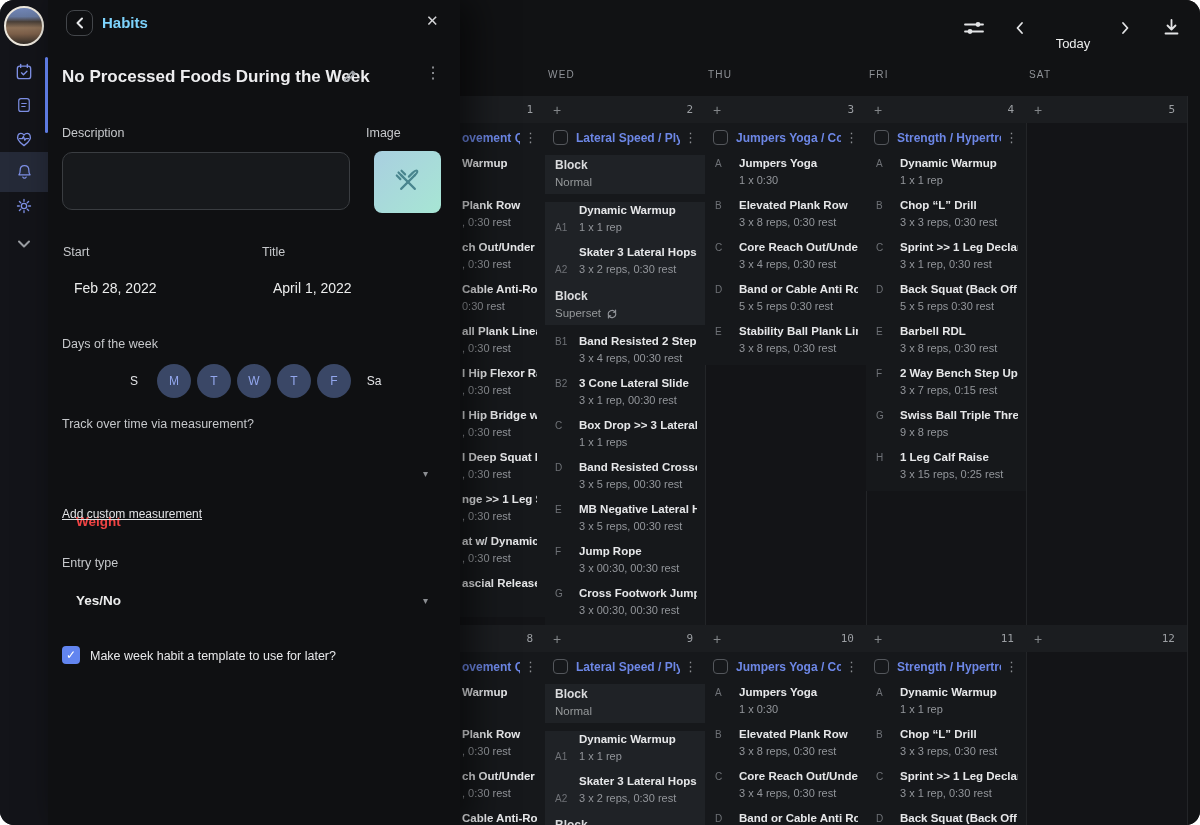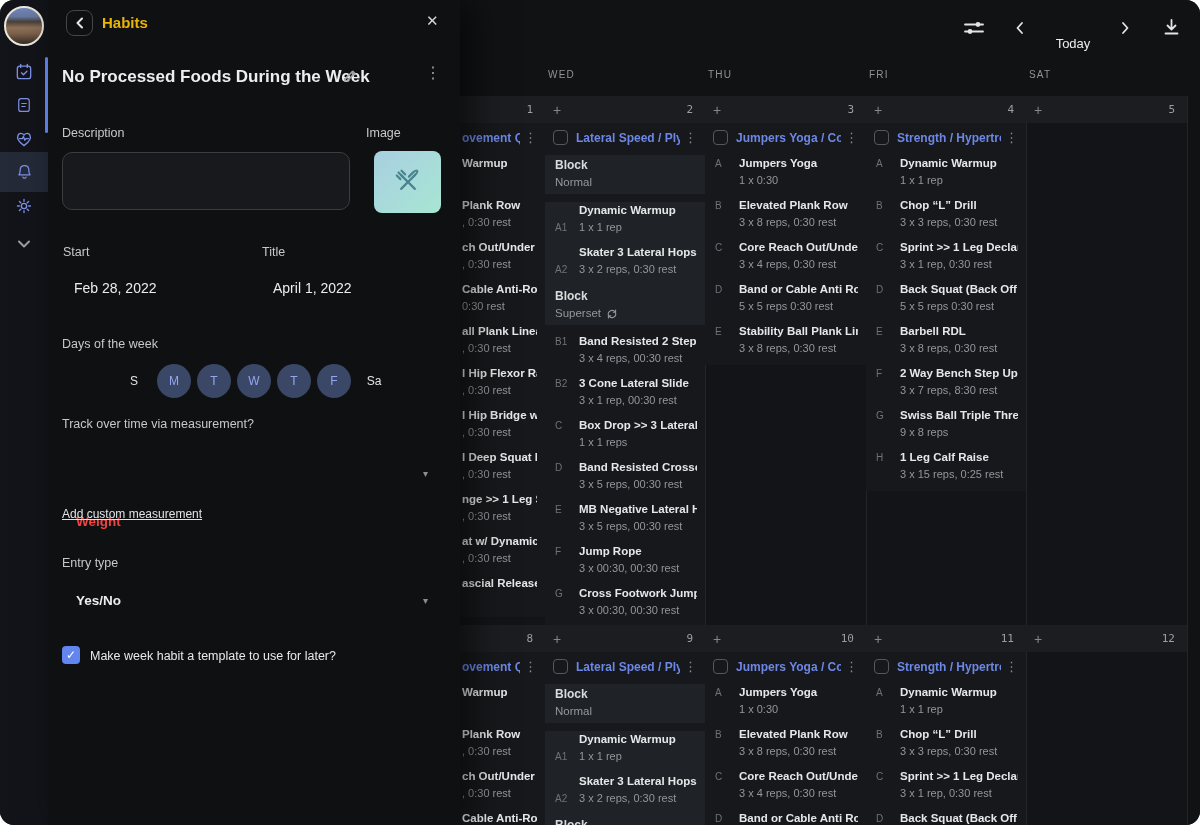--- a/index.html
+++ b/index.html
@@ -13,21 +13,21 @@
   .side-item.active{background:#252a38;height:40px;}
   .active-bar{position:absolute;left:45px;top:57px;width:3px;height:76px;background:#5d7ae0;border-radius:3px;z-index:6;}
   .side-item svg{stroke:#7e90e6;fill:none;stroke-width:1.6;stroke-linecap:round;stroke-linejoin:round;}
   .side-item.dim svg{stroke:#9b9ea3;}
 
   
   .drawer{position:absolute;left:48px;top:0;width:412px;height:100%;background:#0f1012;z-index:5;box-shadow:12px 0 34px rgba(0,0,0,.55);}
   .drawer *{position:absolute;}
   .back-btn{left:18px;top:10px;width:25px;height:24px;border:1px solid #43464a;border-radius:8px;display:flex;align-items:center;justify-content:center;}
   .back-btn svg{stroke:#e6e7e9;fill:none;stroke-width:2;stroke-linecap:round;stroke-linejoin:round;position:static;}
-  .drawer-title{left:54px;top:14px;font-size:15px;font-weight:700;color:#eab308;}
+  .drawer-title{left:54px;top:14px;font-size:15px;font-weight:700;color:#7dd3fc;}
   .close-x{left:378px;top:12px;font-size:15px;color:#d4d5d7;}
   .habit-title{left:14px;top:67px;font-size:17px;font-weight:700;color:#ededef;white-space:nowrap;}
   .edit-pencil{left:294px;top:68px;}
   .edit-pencil svg{stroke:#9fa3a8;fill:none;stroke-width:1.5;stroke-linecap:round;stroke-linejoin:round;position:static;}
   .kebab1{left:377px;top:63px;font-size:16px;color:#9da0a4;}
   .f-label{font-size:12.5px;color:#c6c8cb;}
   .desc-label{left:14px;top:126px;}
   .desc-box{left:14px;top:152px;width:288px;height:58px;background:#17191c;border:1px solid #3a3d41;border-radius:10px;color:#e6e7e9;font-size:12px;padding:6px 8px;resize:none;box-sizing:border-box;font-family:"Liberation Sans",sans-serif;}
   .image-label{left:318px;top:126px;}
   .image-tile{left:326px;top:151px;width:67px;height:62px;border-radius:8px;background:linear-gradient(135deg,#a9cfe0 0%,#a7e6d4 100%);display:flex;align-items:center;justify-content:center;}
@@ -496,21 +496,21 @@
                 <span class="lbl">E</span>
                 <div class="ebody">
                   <div class="ename">Barbell RDL</div>
                   <div class="edetail">3 x 8 reps,  0:30 rest</div>
                 </div>
               </div>
               <div class="ex">
                 <span class="lbl">F</span>
                 <div class="ebody">
                   <div class="ename">2 Way Bench Step Up</div>
-                  <div class="edetail">3 x 7 reps,  8:30 rest</div>
+                  <div class="edetail">3 x 7 reps,  0:15 rest</div>
                 </div>
               </div>
               <div class="ex">
                 <span class="lbl">G</span>
                 <div class="ebody">
                   <div class="ename">Swiss Ball Triple Threat</div>
                   <div class="edetail">9 x 8 reps</div>
                 </div>
               </div>
               <div class="ex">

